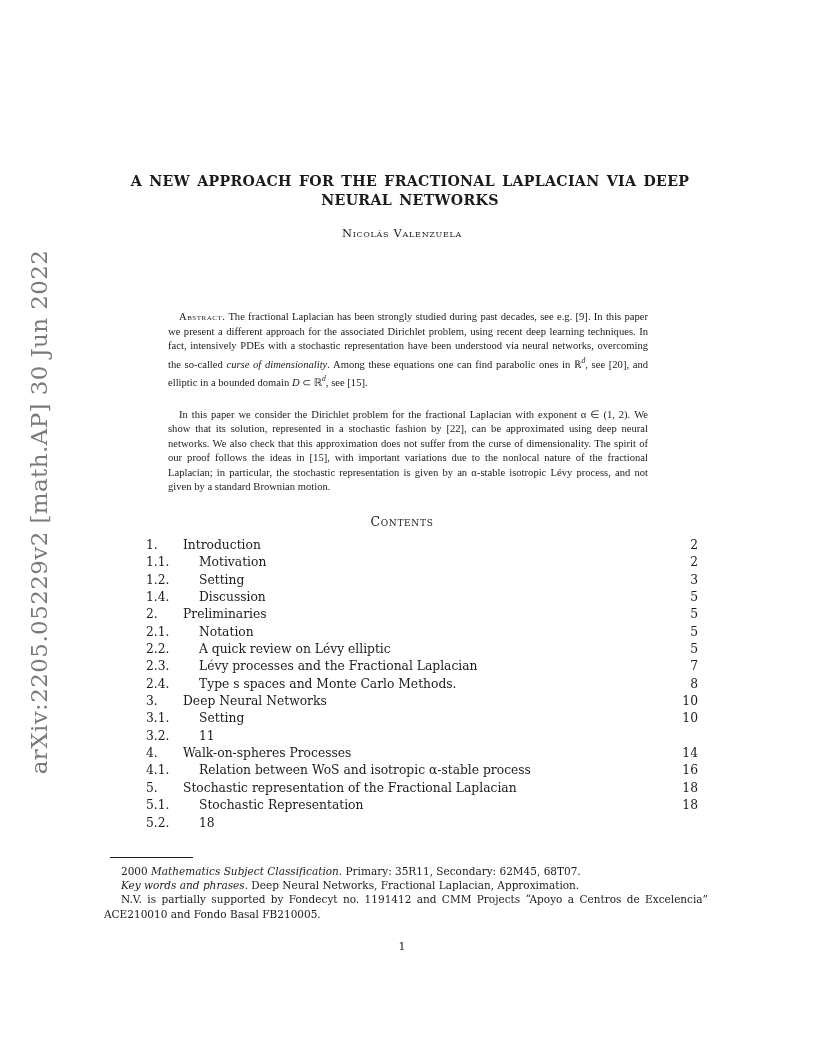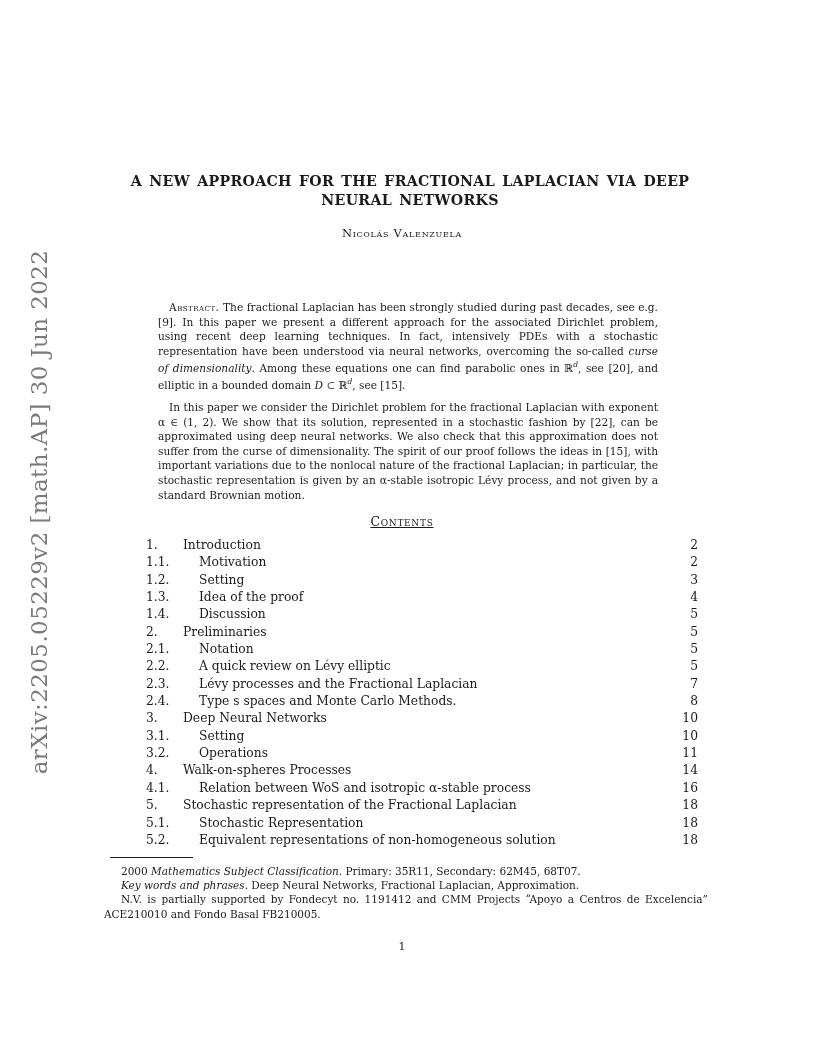--- a/index.html
+++ b/index.html
@@ -19,29 +19,29 @@
     letter-spacing:0.3px; word-spacing:2px;
   }
   .author {
     position:absolute; top:226px; left:104px; width:596px; text-align:center;
     font-variant:small-caps; font-size:11.5px; letter-spacing:0.7px;
   }
   .abstract {
     position:absolute; top:292px; left:150px; width:516px;
     font-size:10.6px; line-height:14.55px; text-align:justify;
   }
-  .abstract p {margin:8px; text-indent:11px;}
+  .abstract p {margin:18px; text-indent:11px;font-family:Liberation Serif, serif;}
   .abstract p.p2 {margin-top:4px;}
   .sc {font-variant:small-caps;}
   .abs-label {letter-spacing:0.5px;}
   .it {font-style:italic;}
   .sup {font-size:7.5px; font-style:italic; vertical-align:4.5px;}
   .contents-heading {
     position:absolute; top:514px; left:104px; width:596px; text-align:center;
-    font-variant:small-caps; font-size:12.5px; letter-spacing:0.7px;text-decoration:underline;
+    font-variant:small-caps; font-size:12.5px; letter-spacing:0.7px;
   }
   .toc {position:absolute; top:537px; left:146px; width:552px; font-size:12.3px; line-height:17.35px;}
   .toc-row {display:flex;}
   .toc-num {flex:none;}
   .toc-num.sec {width:37px;}
   .toc-num.sub {width:53px;}
   .toc-title {flex:1 1 auto; padding-right:8px; white-space:nowrap; overflow:hidden;}
   .toc-page {flex:none; text-align:right;}
   .footnotes {
     position:absolute; top:857px; left:104px; width:604px;
@@ -84,25 +84,20 @@
         <span class="toc-num sub">1.1.</span>
         <span class="toc-title">Motivation</span>
         <span class="toc-page">2</span>
       </div>
     <div class="toc-row">
         <span class="toc-num sub">1.2.</span>
         <span class="toc-title">Setting</span>
         <span class="toc-page">3</span>
       </div>
     <div class="toc-row">
-        <span class="toc-num sub">1.3.</span>
-        <span class="toc-title">Idea of the proof</span>
-        <span class="toc-page">4</span>
-      </div>
-    <div class="toc-row">
         <span class="toc-num sub">1.4.</span>
         <span class="toc-title">Discussion</span>
         <span class="toc-page">5</span>
       </div>
     <div class="toc-row">
         <span class="toc-num sec">2.</span>
         <span class="toc-title">Preliminaries</span>
         <span class="toc-page">5</span>
       </div>
     <div class="toc-row">
@@ -130,21 +125,20 @@
         <span class="toc-title">Deep Neural Networks</span>
         <span class="toc-page">10</span>
       </div>
     <div class="toc-row">
         <span class="toc-num sub">3.1.</span>
         <span class="toc-title">Setting</span>
         <span class="toc-page">10</span>
       </div>
     <div class="toc-row">
         <span class="toc-num sub">3.2.</span>
-        <span class="toc-title">Operations</span>
         <span class="toc-page">11</span>
       </div>
     <div class="toc-row">
         <span class="toc-num sec">4.</span>
         <span class="toc-title">Walk-on-spheres Processes</span>
         <span class="toc-page">14</span>
       </div>
     <div class="toc-row">
         <span class="toc-num sub">4.1.</span>
         <span class="toc-title">Relation between WoS and isotropic α-stable process</span>
@@ -155,21 +149,20 @@
         <span class="toc-title">Stochastic representation of the Fractional Laplacian</span>
         <span class="toc-page">18</span>
       </div>
     <div class="toc-row">
         <span class="toc-num sub">5.1.</span>
         <span class="toc-title">Stochastic Representation</span>
         <span class="toc-page">18</span>
       </div>
     <div class="toc-row">
         <span class="toc-num sub">5.2.</span>
-        <span class="toc-title">Equivalent representations of non-homogeneous solution</span>
         <span class="toc-page">18</span>
       </div>
   </div>
 
   <div class="footnotes">
     <div class="fn-rule"></div>
     <p><span>2000 </span><span class="it">Mathematics Subject Classification.</span><span> Primary: 35R11, Secondary: 62M45, 68T07.</span></p>
     <p><span class="it">Key words and phrases.</span><span> Deep Neural Networks, Fractional Laplacian, Approximation.</span></p>
     <p>N.V. is partially supported by Fondecyt no. 1191412 and CMM Projects “Apoyo a Centros de Excelencia” ACE210010 and Fondo Basal FB210005.</p>
   </div>

